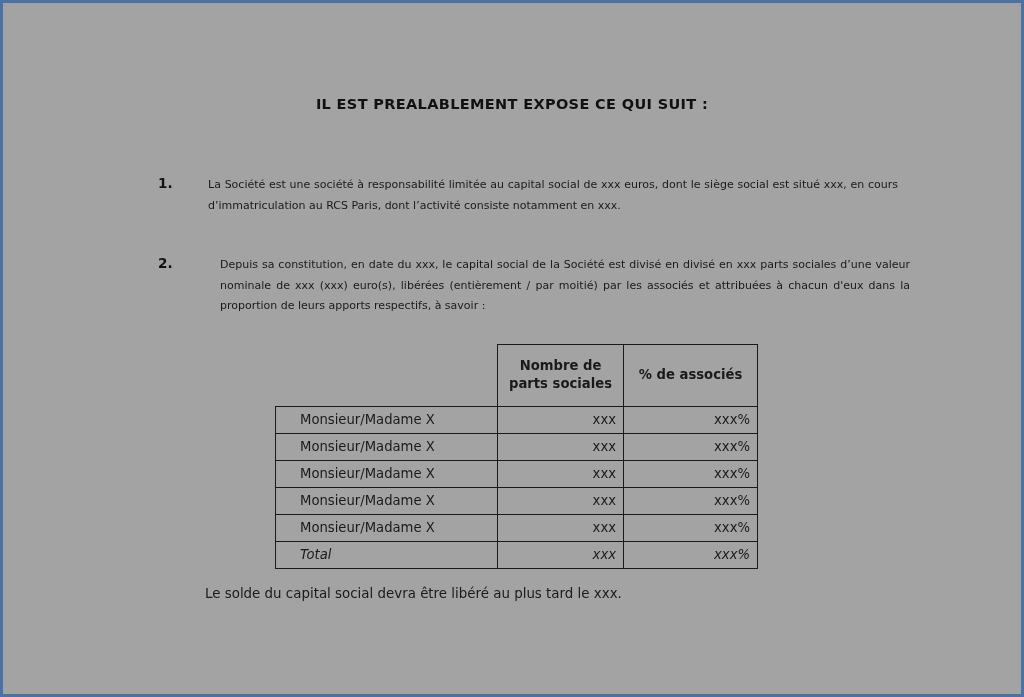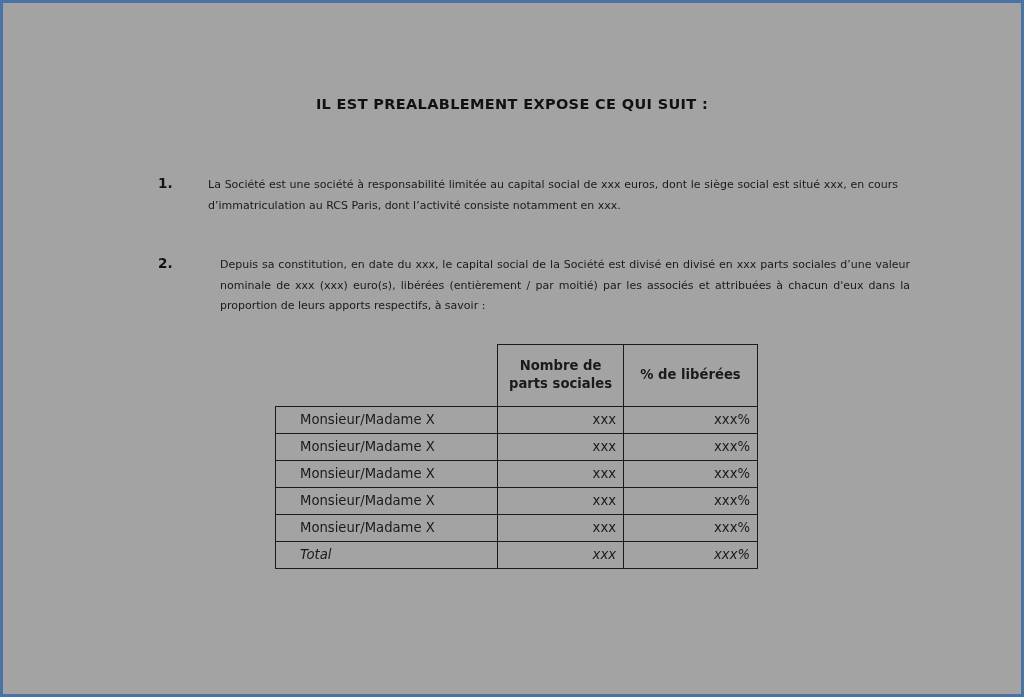--- a/index.html
+++ b/index.html
@@ -170,21 +170,21 @@
       <table class="shares">
         <colgroup>
           <col class="c-name">
           <col class="c-parts">
           <col class="c-pct">
         </colgroup>
         <thead>
           <tr>
             <th class="blank-head"></th>
             <th class="head">Nombre de parts sociales</th>
-            <th class="head">% de libérées</th>
+            <th class="head">% de associés</th>
           </tr>
         </thead>
         <tbody>
           <tr>
             <td class="cell-name">Monsieur/Madame X</td>
             <td class="cell-num">xxx</td>
             <td class="cell-num">xxx%</td>
           </tr>
           <tr>
             <td class="cell-name">Monsieur/Madame X</td>
@@ -208,15 +208,16 @@
           </tr>
           <tr class="total-row">
             <td class="cell-name">Total</td>
             <td class="cell-num">xxx</td>
             <td class="cell-num">xxx%</td>
           </tr>
         </tbody>
       </table>
     </div>
 
+    <div id="closing-line">Le solde du capital social devra être libéré au plus tard le xxx.</div>
 
   </div>
 </div>
 
 </body></html>

